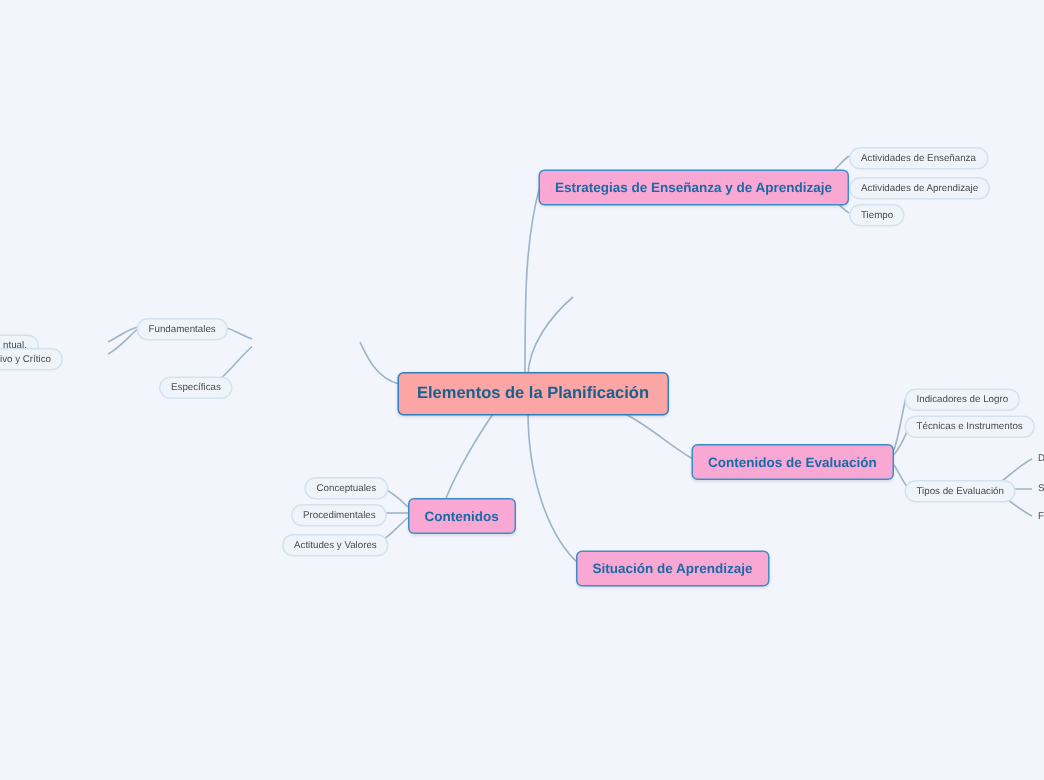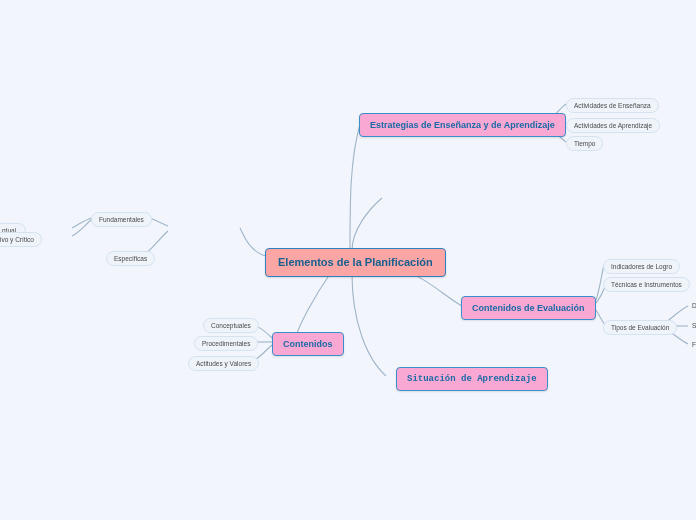--- a/index.html
+++ b/index.html
@@ -111,21 +111,21 @@
 
 
   <div class="node n-l1" style="left:461px;top:296px;">
     <span>Contenidos de Evaluación</span>
   </div>
 
   <div class="node n-l1" style="left:272px;top:332px;">
     <span>Contenidos</span>
   </div>
 
-  <div class="node n-l1" style="left:396px;top:367px;font-family:Liberation Mono, monospace;">
+  <div class="node n-l1" style="left:384px;top:367px;">
     <span>Situación de Aprendizaje</span>
   </div>
 
   <div class="node n-l2" style="left:566px;top:98px;">
     <span>Actividades de Enseñanza</span>
   </div>
   <div class="node n-l2" style="left:566px;top:118px;">
     <span>Actividades de Aprendizaje</span>
   </div>
   <div class="node n-l2" style="left:566px;top:136px;">

